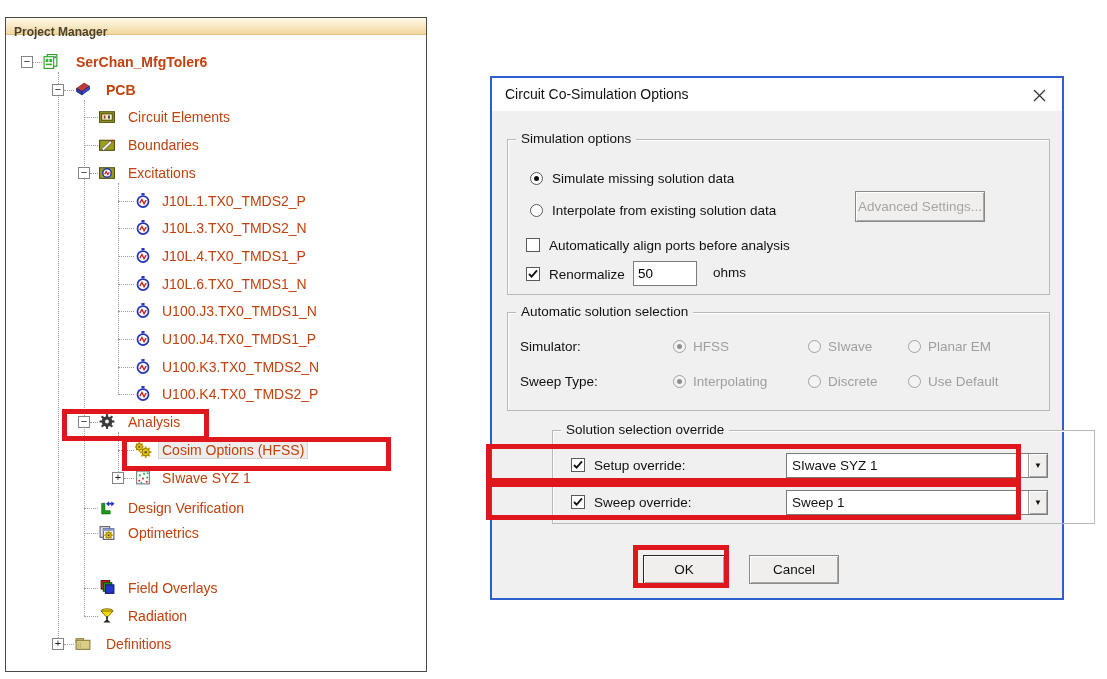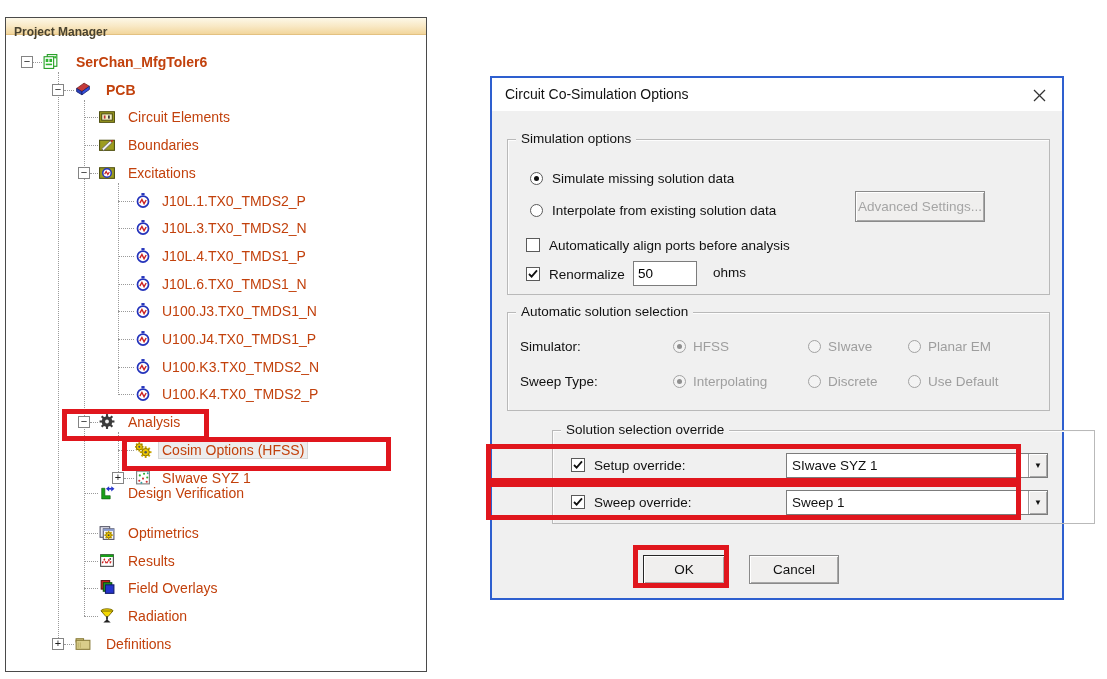--- a/index.html
+++ b/index.html
@@ -294,21 +294,21 @@
               <circle cx="11.5" cy="12" r="1"></circle>
             </g>
             <g fill="#30a0a0">
               <circle cx="6.5" cy="13" r="0.9"></circle>
               <circle cx="12.5" cy="4" r="0.9"></circle>
             </g>
           </svg>
         </span>
         <span class="tree-label" style="left: 156px;">SIwave SYZ 1</span>
       </div>
-      <div class="tree-row" style="top: 431px;">
+      <div class="tree-row" style="top: 446px;">
         <div class="stub" style="left: 78px; width: 14px;"></div>
         <span class="tree-icon" style="left: 92px;">
           <svg viewBox="0 0 16 16">
             <path d="M3 4 h3 v7 h5 v3 h-8 z" fill="#17a017" stroke="#0c5c0c" stroke-width="0.6"></path>
             <polygon points="7,4.5 10,2 10,7" fill="#2433cc"></polygon>
             <polygon points="15,4.5 12,2 12,7" fill="#2433cc"></polygon>
             <rect x="9.5" y="3.7" width="3" height="1.6" fill="#2433cc"></rect>
           </svg>
         </span>
         <span class="tree-label" style="left: 122px;">Design Verification</span>
@@ -324,32 +324,20 @@
               <line x1="9.5" y1="6.5" x2="9.5" y2="14.5"></line>
               <line x1="5.5" y1="10.5" x2="13.5" y2="10.5"></line>
               <line x1="6.7" y1="7.7" x2="12.3" y2="13.3"></line>
               <line x1="12.3" y1="7.7" x2="6.7" y2="13.3"></line>
             </g>
             <circle cx="9.5" cy="10.5" r="2.6" fill="#ecc500" stroke="#7c6800" stroke-width="0.7"></circle>
             <circle cx="9.5" cy="10.5" r="0.9" fill="#444"></circle>
           </svg>
         </span>
         <span class="tree-label" style="left: 122px;">Optimetrics</span>
-      </div>
-      <div class="tree-row" style="top: 498.6px;">
-        <div class="stub" style="left: 78px; width: 14px;"></div>
-        <span class="tree-icon" style="left: 92px;">
-          <svg viewBox="0 0 16 16">
-            <rect x="2" y="2.5" width="12" height="11" fill="#fff" stroke="#444"></rect>
-            <rect x="2" y="2.5" width="12" height="2.2" fill="#18a018"></rect>
-            <polyline points="3.5,10.5 5.5,7 7.5,11 9.5,7.5 11,10 12.5,8" fill="none" stroke="#d02020" stroke-width="1.2" stroke-dasharray="2 1"></polyline>
-            <circle cx="11" cy="6.5" r="0.8" fill="#222"></circle>
-          </svg>
-        </span>
-        <span class="tree-label" style="left: 122px;">Results</span>
       </div>
       <div class="tree-row" style="top: 526.3px;">
         <div class="stub" style="left: 78px; width: 14px;"></div>
         <span class="tree-icon" style="left: 92px;">
           <svg viewBox="0 0 16 16">
             <rect x="2.5" y="1.5" width="8" height="8" fill="#d42020" stroke="#551010"></rect>
             <rect x="4.5" y="3.5" width="8" height="8" fill="#1fa01f" stroke="#0c4c0c"></rect>
             <rect x="6.5" y="5.5" width="8" height="8" fill="#2433cc" stroke="#101a66"></rect>
           </svg>
         </span>

